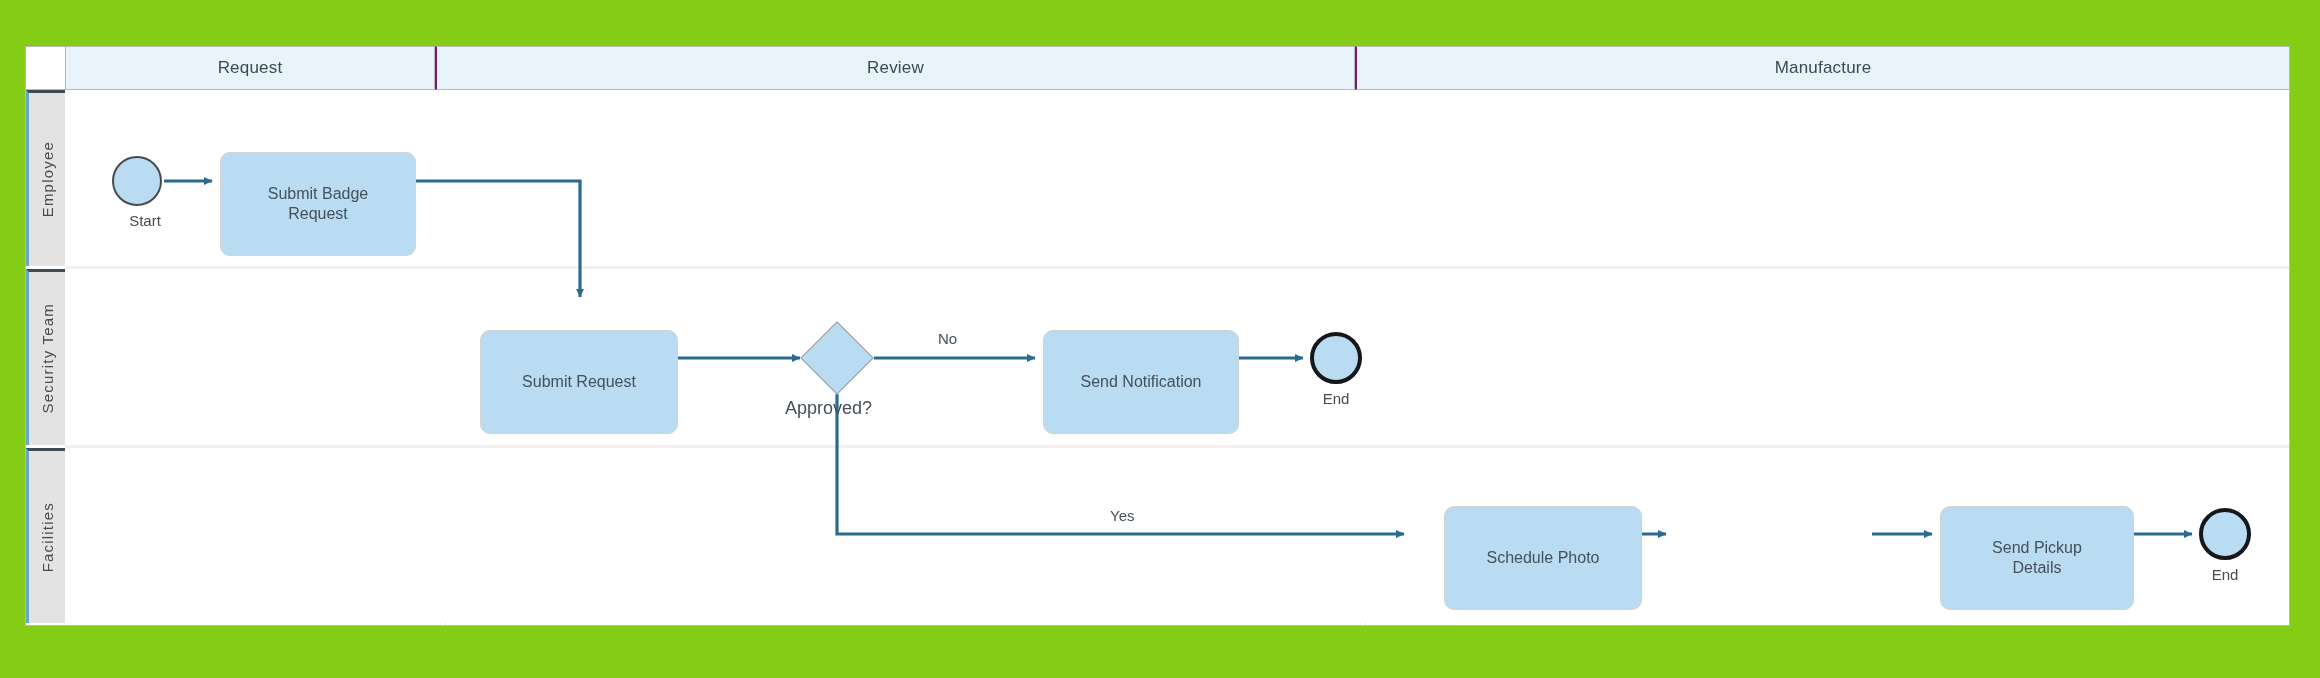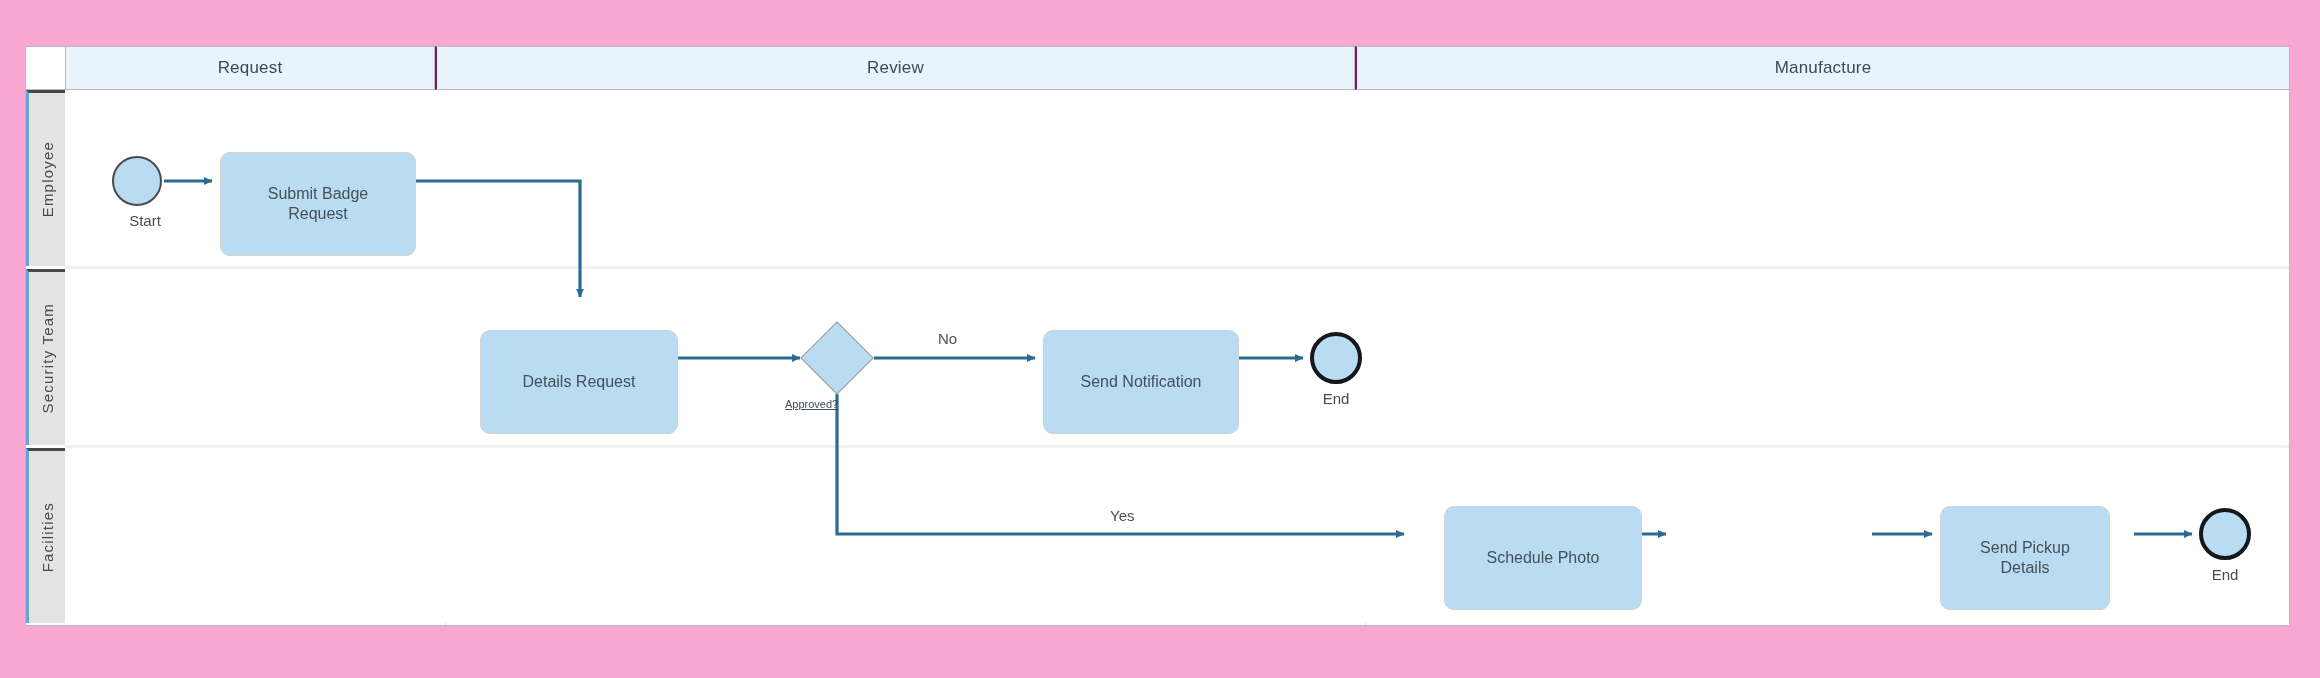--- a/index.html
+++ b/index.html
@@ -6,21 +6,21 @@
   html, body {
     margin: 0;
     padding: 0;
     background: #ffffff;
     font-family: "Liberation Sans", sans-serif;
   }
   #canvas {
     position: relative;
     width: 2320px;
     height: 678px;
-    background: #f9a8d4;
+    background: #84cc16;
     overflow: hidden;
   }
   
   .pool {
     position: absolute;
     left: 25px;
     top: 46px;
     width: 2265px;
     height: 580px;
     box-sizing: border-box;
@@ -155,24 +155,23 @@
   }
   .gateway {
     position: absolute;
     background: #b9dcf3;
     border: 1px solid #9a9a9a;
     transform: rotate(45deg);
     box-sizing: border-box;
   }
   .gateway-label {
     position: absolute;
-    font-size: 11px;
+    font-size: 18px;
     color: #44505a;
     white-space: nowrap;
-    text-decoration: underline;
   }
   .flow-label {
     position: absolute;
     font-size: 15px;
     color: #44505a;
     white-space: nowrap;
   }
   svg.connectors {
     position: absolute;
     left: 0; top: 0;
@@ -257,38 +256,38 @@
   <div class="event start" style="left:112px; top:156px; width:50px; height:50px;"></div>
   <div class="event-label" style="left:100px; top:212px; width:90px;">Start</div>
 
   <div class="task" style="left:220px; top:128px; width:196px; height:104px;">
     <div>
       <div>Submit Badge</div>
       <div>Request</div>
     </div>
   </div>
 
-  <div class="task" style="left:480px; top:306px; width:198px; height:104px;">Details Request</div>
+  <div class="task" style="left:480px; top:306px; width:198px; height:104px;">Submit Request</div>
 
   <div class="gateway" style="left:811px; top:332px; width:52px; height:52px;"></div>
   <div class="gateway-label" style="left:785px; top:398px;">Approved?</div>
 
   <div class="flow-label" style="left:938px; top:330px;">No</div>
 
   <div class="task" style="left:1043px; top:306px; width:196px; height:104px;">Send Notification</div>
 
   <div class="event end" style="left:1310px; top:332px; width:52px; height:52px;"></div>
   <div class="event-label" style="left:1291px; top:390px; width:90px;">End</div>
 
   <div class="flow-label" style="left:1110px; top:507px;">Yes</div>
 
   <div class="task" style="left:1444px; top:482px; width:198px; height:104px;">Schedule Photo</div>
 
 
-  <div class="task" style="left:1940px; top:482px; width:170px; height:104px;">
+  <div class="task" style="left:1940px; top:482px; width:194px; height:104px;">
     <div>
       <div>Send Pickup</div>
       <div>Details</div>
     </div>
   </div>
 
   <div class="event end" style="left:2199px; top:508px; width:52px; height:52px;"></div>
   <div class="event-label" style="left:2180px; top:566px; width:90px;">End</div>
 
 </div>

